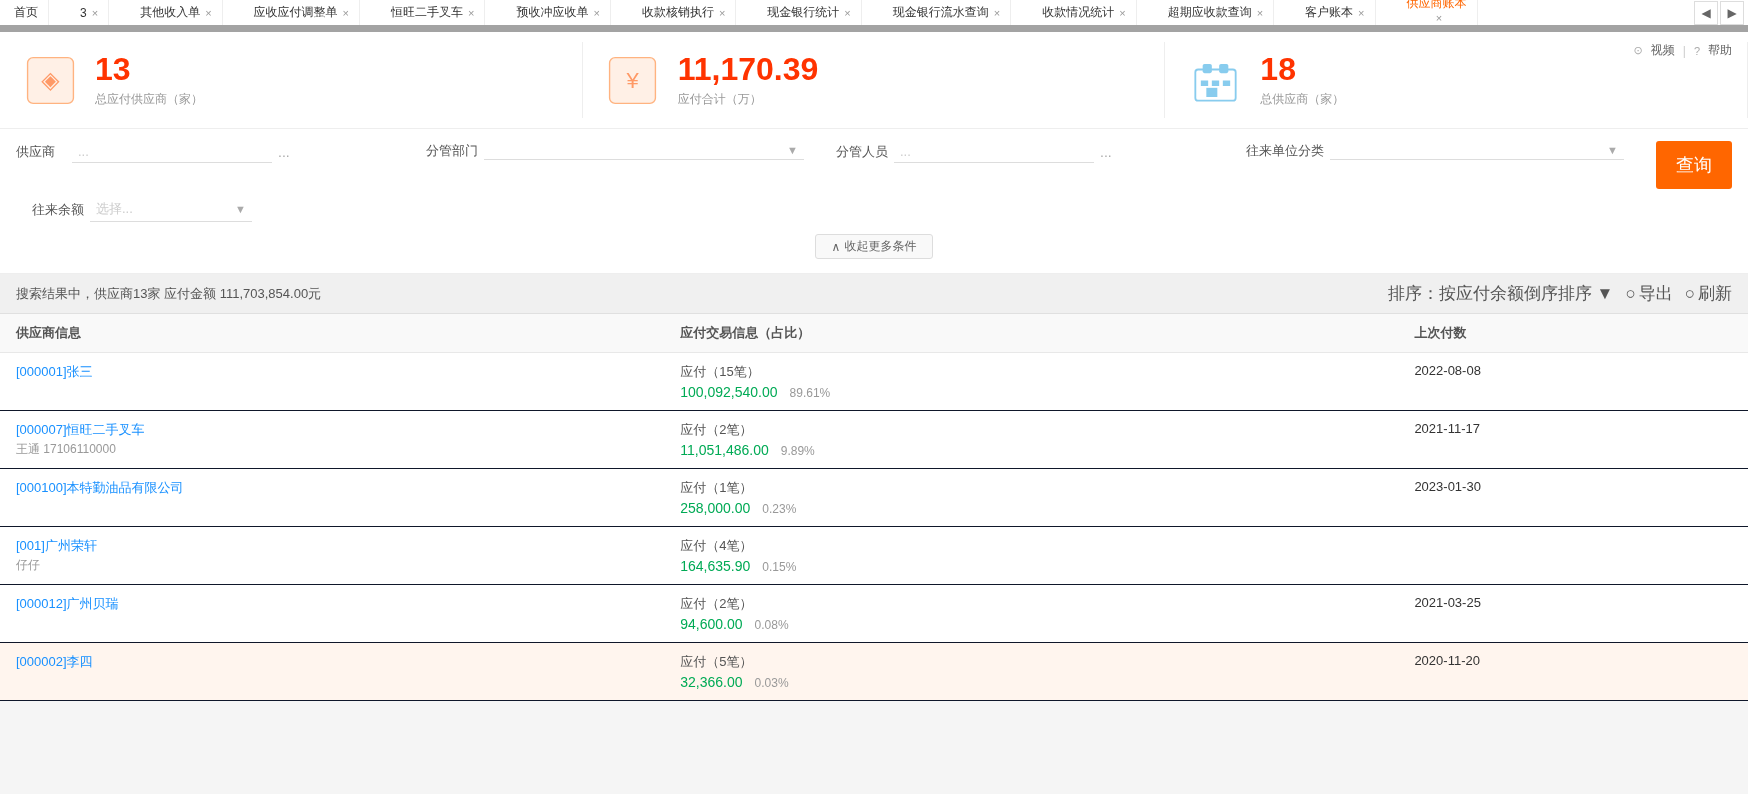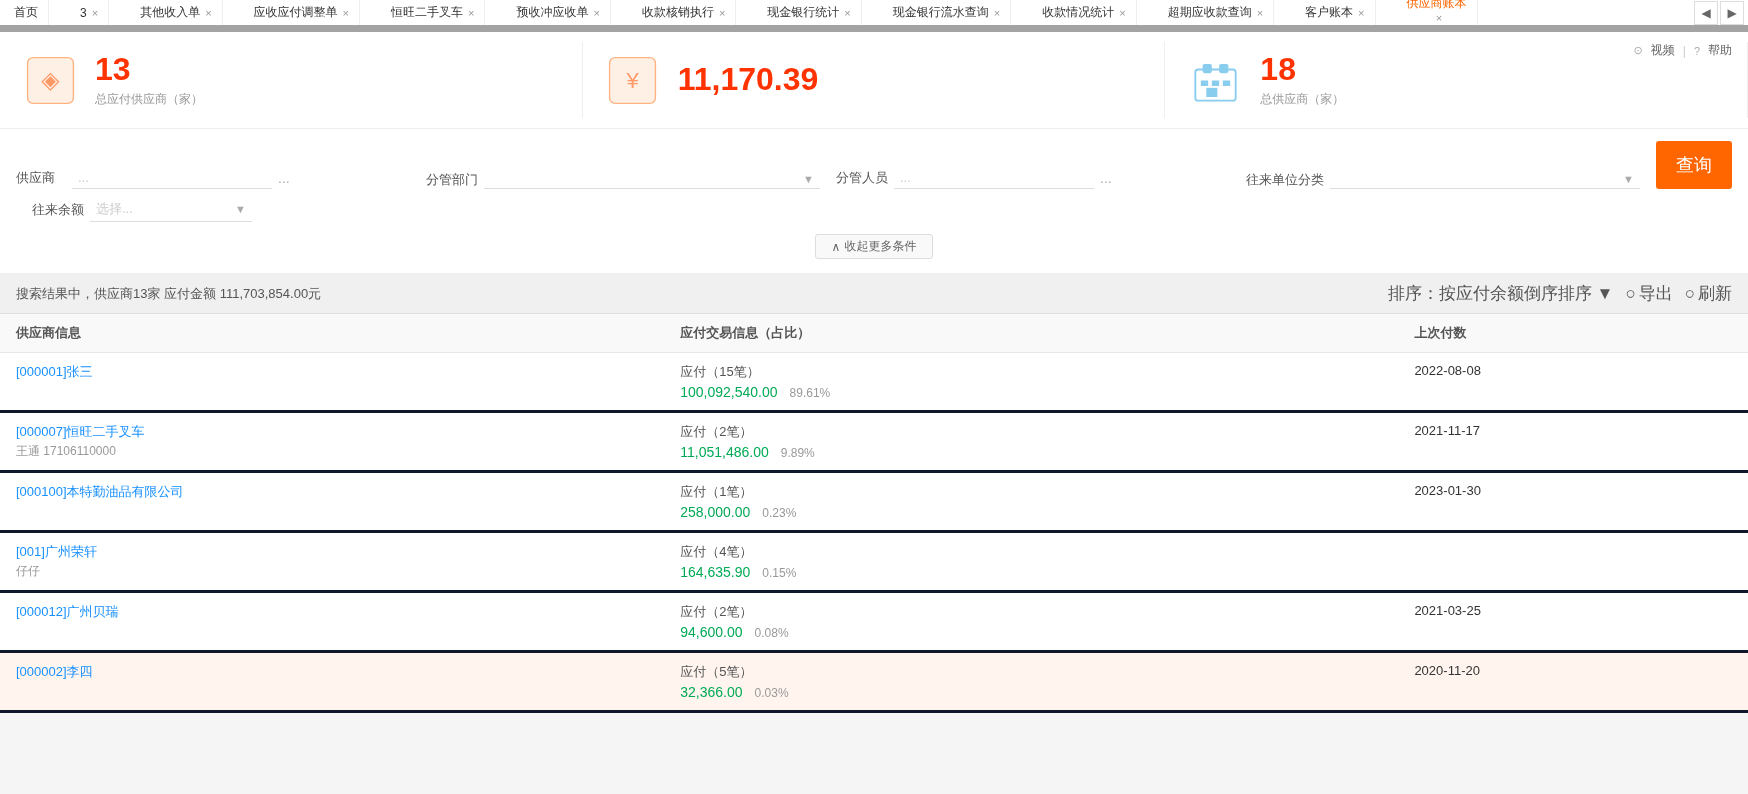--- a/index.html
+++ b/index.html
@@ -107,22 +107,22 @@
     .top-right-links span { cursor: pointer; color: #666; }
 
     
     .filter-area {
       background: #fff;
       padding: 12px 16px 8px;
       border-bottom: 1px solid #eee;
     }
     .filter-row {
       display: flex;
-      align-items: flex-end;
-      gap: 16px;
+      align-items: flex-start;
+      gap: 32px;
       margin-bottom: 8px;
     }
     .filter-item {
       display: flex;
       align-items: center;
       gap: 6px;
       flex: 1;
     }
     .filter-label {
       font-size: 13px;
@@ -225,21 +225,21 @@
       background: #f9f9f9;
       padding: 10px 16px;
       text-align: left;
       font-size: 13px;
       font-weight: 600;
       color: #555;
       border-bottom: 1px solid #e8e8e8;
     }
     .data-table td {
       padding: 10px 16px;
-      border-bottom: 3px solid #0f172a;
+      border-bottom: 1px solid #0f172a;
       font-size: 13px;
       color: #333;
       vertical-align: top;
     }
     .data-table tr.highlighted td { background: #fff5ee; }
     .supplier-link {
       color: #1890ff;
       text-decoration: none;
       cursor: pointer;
     }
@@ -338,20 +338,21 @@
 
   <div class="stat-block">
     <div class="stat-icon">
       <svg viewBox="0 0 60 60" xmlns="http://www.w3.org/2000/svg">
         <rect x="5" y="5" width="50" height="50" rx="6" fill="#fff0e6" stroke="#ffb380" stroke-width="1.5"></rect>
         <text x="30" y="38" text-anchor="middle" font-size="24" fill="#ff9966">¥</text>
       </svg>
     </div>
     <div class="stat-text">
       <div class="stat-number">11,170.39</div>
+      <div class="stat-label">应付合计（万）</div>
     </div>
   </div>
 
   <div class="stat-block">
     <div class="stat-icon">
       <svg viewBox="0 0 60 60" xmlns="http://www.w3.org/2000/svg">
         <rect x="8" y="18" width="44" height="34" rx="3" fill="none" stroke="#88ccee" stroke-width="2"></rect>
         <rect x="16" y="12" width="10" height="10" rx="2" fill="#88ccee"></rect>
         <rect x="34" y="12" width="10" height="10" rx="2" fill="#88ccee"></rect>
         <rect x="14" y="30" width="8" height="6" fill="#88ccee"></rect>

